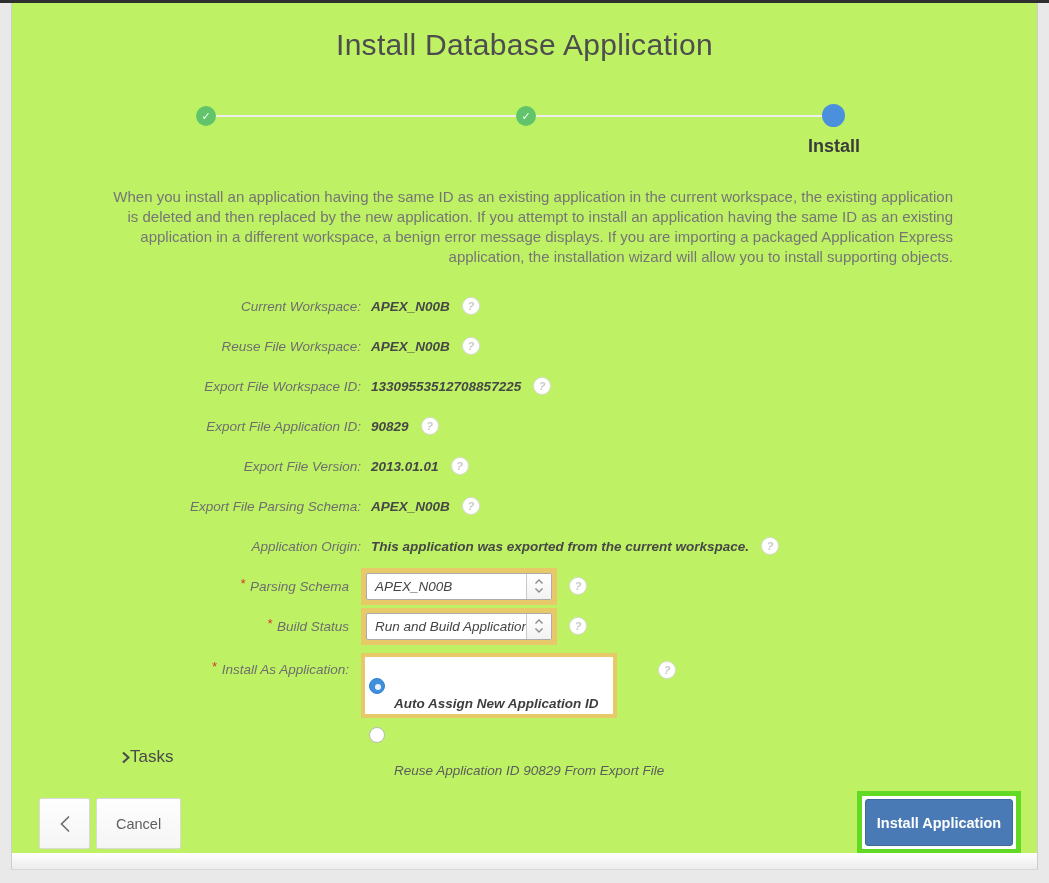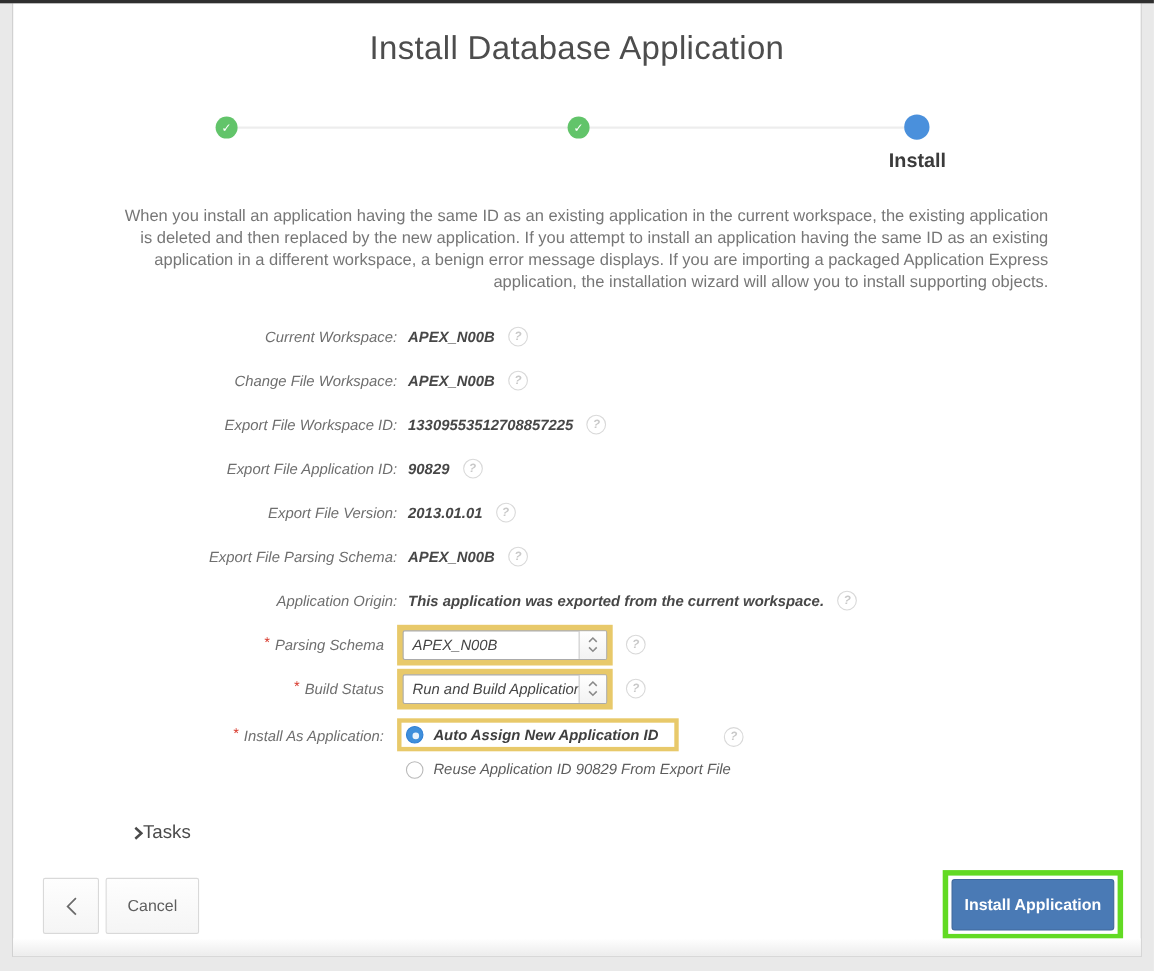--- a/index.html
+++ b/index.html
@@ -5,21 +5,21 @@
   * { box-sizing: border-box; }
   html,body { margin:0; padding:0; }
   body {
     width:1049px; height:883px; position:relative; overflow:hidden;
     background:#e9e9e9;
     font-family:"Liberation Sans", sans-serif;
   }
   .topbar { position:absolute; top:0; left:0; right:0; height:3px; background:#2f2f2f; z-index:9; }
   .panel {
     position:absolute; top:3px; left:11px; width:1027px; height:867px;
-    background:#ffffff; border-left:1px solid #cdcdcd; border-right:1px solid #cdcdcd;
+    background:#bef264; border-left:1px solid #cdcdcd; border-right:1px solid #cdcdcd;
     border-bottom:1px solid #d8d8d8;
   }
   .page-title {
     position:absolute; top:25px; left:0; width:100%; text-align:center;
     font-size:30px; font-weight:300; color:#4d4d4d; letter-spacing:.3px;
   }
   
   .progress { position:absolute; left:194px; top:103px; width:639px; height:50px; }
   .track { position:absolute; left:4px; right:4px; top:9px; height:2px; background:#ededed; }
   .step { position:absolute; border-radius:50%; }
@@ -63,21 +63,21 @@
   .radio-row .lbl { padding-top:9px; }
   .radio-opts { display:flex; flex-direction:column; }
   .gold-frame { border:4px solid #e8c96a; background:#fff; padding:3px 14px 3px 4px; display:flex; align-items:center; align-self:flex-start; }
   .opt { display:flex; margin:9px 0 0 8px; }
   .radio { width:16px; height:16px; border-radius:50%; border:1px solid #b9b9b9; background:#fff; flex:none; cursor:pointer; position:relative; }
   .radio.checked { border:1px solid #2f7fd4; background:#3f8fdb; }
   .radio.checked::after {
     content:""; position:absolute; left:5px; top:5px; width:6px; height:6px;
     border-radius:50%; background:#eaf3fc;
   }
-  .opt-label { margin-left:9px; font-size:13.5px; color:#5c5c5c; white-space:nowrap; }
+  .opt-label { margin-left:9px; font-size:13.5px; color:#5c5c5c; white-space:nowrap;margin-top:36px; }
   .opt-label.bold { font-weight:bold; color:#3e3e3e; }
   .radio-help { position:absolute; left:634px; margin-top:8px; }
   
   .tasks { position:absolute; left:109px; top:744px; display:flex; align-items:center; cursor:pointer; }
   .tasks-label { font-size:17px; font-weight:normal; color:#4a4a4a; }
   
   .btn {
     background:linear-gradient(#fefefe,#f5f5f5); border:1px solid #d9d9d9; border-radius:2px;
     display:flex; align-items:center; justify-content:center; cursor:pointer;
   }
@@ -116,21 +116,21 @@
 
   <div class="form">
 
     <div class="row">
       <div class="lbl">Current Workspace:</div>
       <div class="val">APEX_N00B</div>
       <div class="help">?</div>
     </div>
 
     <div class="row">
-      <div class="lbl">Change File Workspace:</div>
+      <div class="lbl">Reuse File Workspace:</div>
       <div class="val">APEX_N00B</div>
       <div class="help">?</div>
     </div>
 
     <div class="row">
       <div class="lbl">Export File Workspace ID:</div>
       <div class="val">13309553512708857225</div>
       <div class="help">?</div>
     </div>
 

